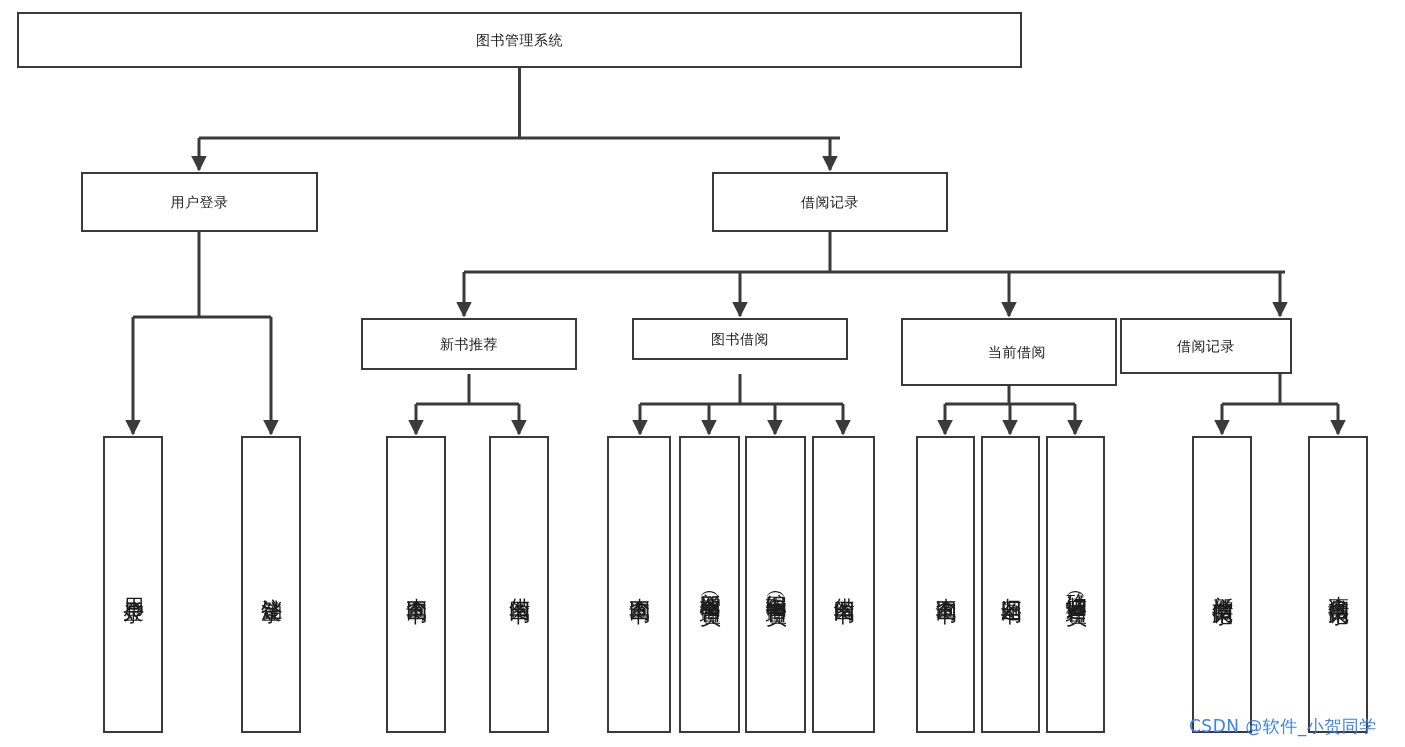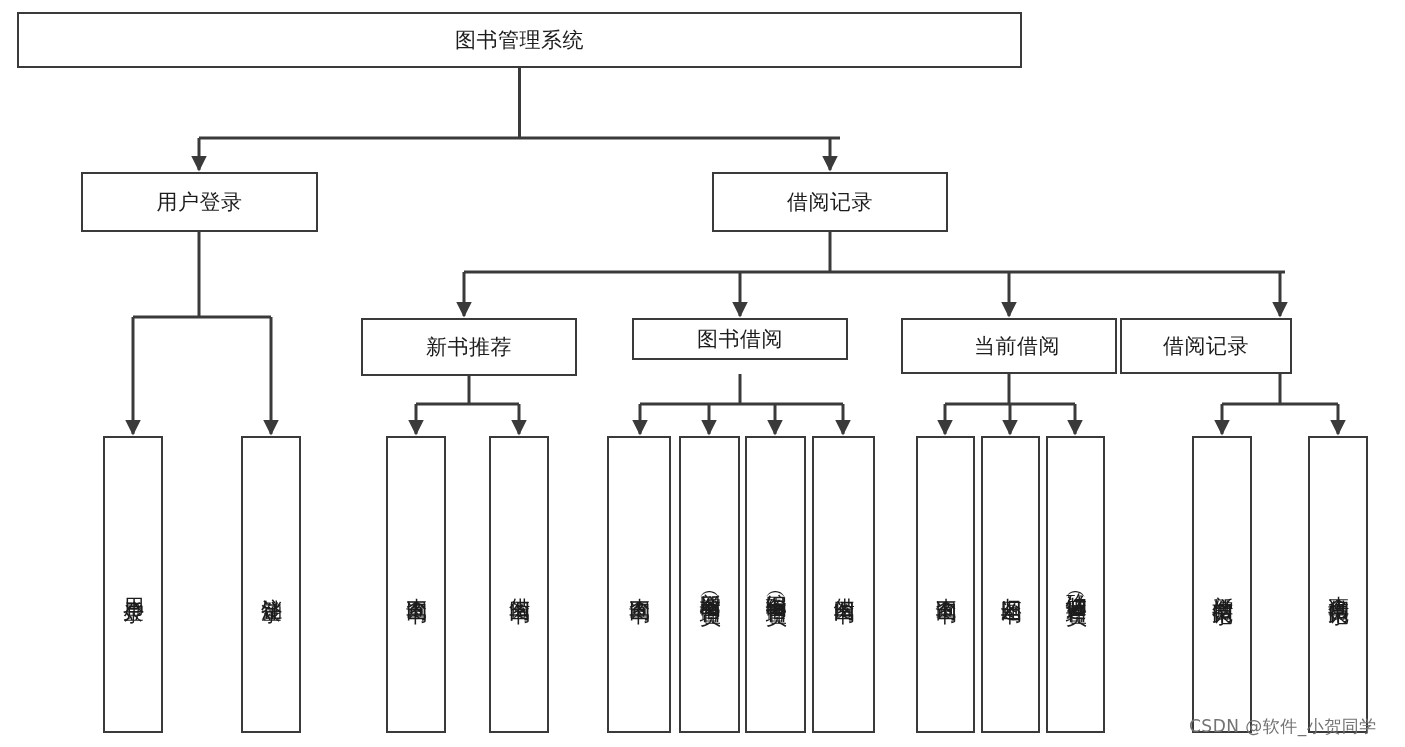--- a/index.html
+++ b/index.html
@@ -27,40 +27,40 @@
     box-sizing: border-box;
     background: #ffffff;
     border: 2px solid #3a3a3a;
     display: flex;
     align-items: center;
     justify-content: center;
     overflow: hidden;
   }
   .node-label {
     color: #1c1c1c;
-    font-size: 21px;
+    font-size: 14px;
     line-height: 1.18;
     letter-spacing: 0.5px;
     white-space: nowrap;
     text-align: center;
   }
   .node.vertical {
     align-items: center;
     justify-content: center;
   }
   .node.vertical .node-label {
     writing-mode: vertical-rl;
     text-orientation: upright;
     font-size: 21px;
     line-height: 1.22;
     letter-spacing: 2px;
   }
   .watermark {
     position: absolute;
-    color: #737373;
+    color: #3b82f6;
     font-size: 17px;
     letter-spacing: 0.5px;
     white-space: nowrap;
     user-select: none;
   }
 </style>
 </head>
 <body>
 
 <div id="canvas">
@@ -119,27 +119,27 @@
     <span class="node-label">图书管理系统</span>
   </div>
 
   <div class="node" style="left:81px; top:172px; width:237px; height:60px;">
     <span class="node-label">用户登录</span>
   </div>
   <div class="node" style="left:712px; top:172px; width:236px; height:60px;">
     <span class="node-label">借阅记录</span>
   </div>
 
-  <div class="node" style="left:361px; top:318px; width:216px; height:58px;">
+  <div class="node" style="left:361px; top:318px; width:216px; height:52px;">
     <span class="node-label">新书推荐</span>
   </div>
   <div class="node" style="left:632px; top:318px; width:216px; height:42px;">
     <span class="node-label">图书借阅</span>
   </div>
-  <div class="node" style="left:901px; top:318px; width:216px; height:56px;padding-left:16px;">
+  <div class="node" style="left:901px; top:318px; width:216px; height:68px;padding-left:16px;">
     <span class="node-label">当前借阅</span>
   </div>
   <div class="node" style="left:1120px; top:318px; width:172px; height:56px;">
     <span class="node-label">借阅记录</span>
   </div>
 
   <div class="node vertical" style="left:103px; top:436px; width:60px; height:297px;">
     <span class="node-label">用户登录</span>
   </div>
   <div class="node vertical" style="left:241px; top:436px; width:60px; height:297px;">

